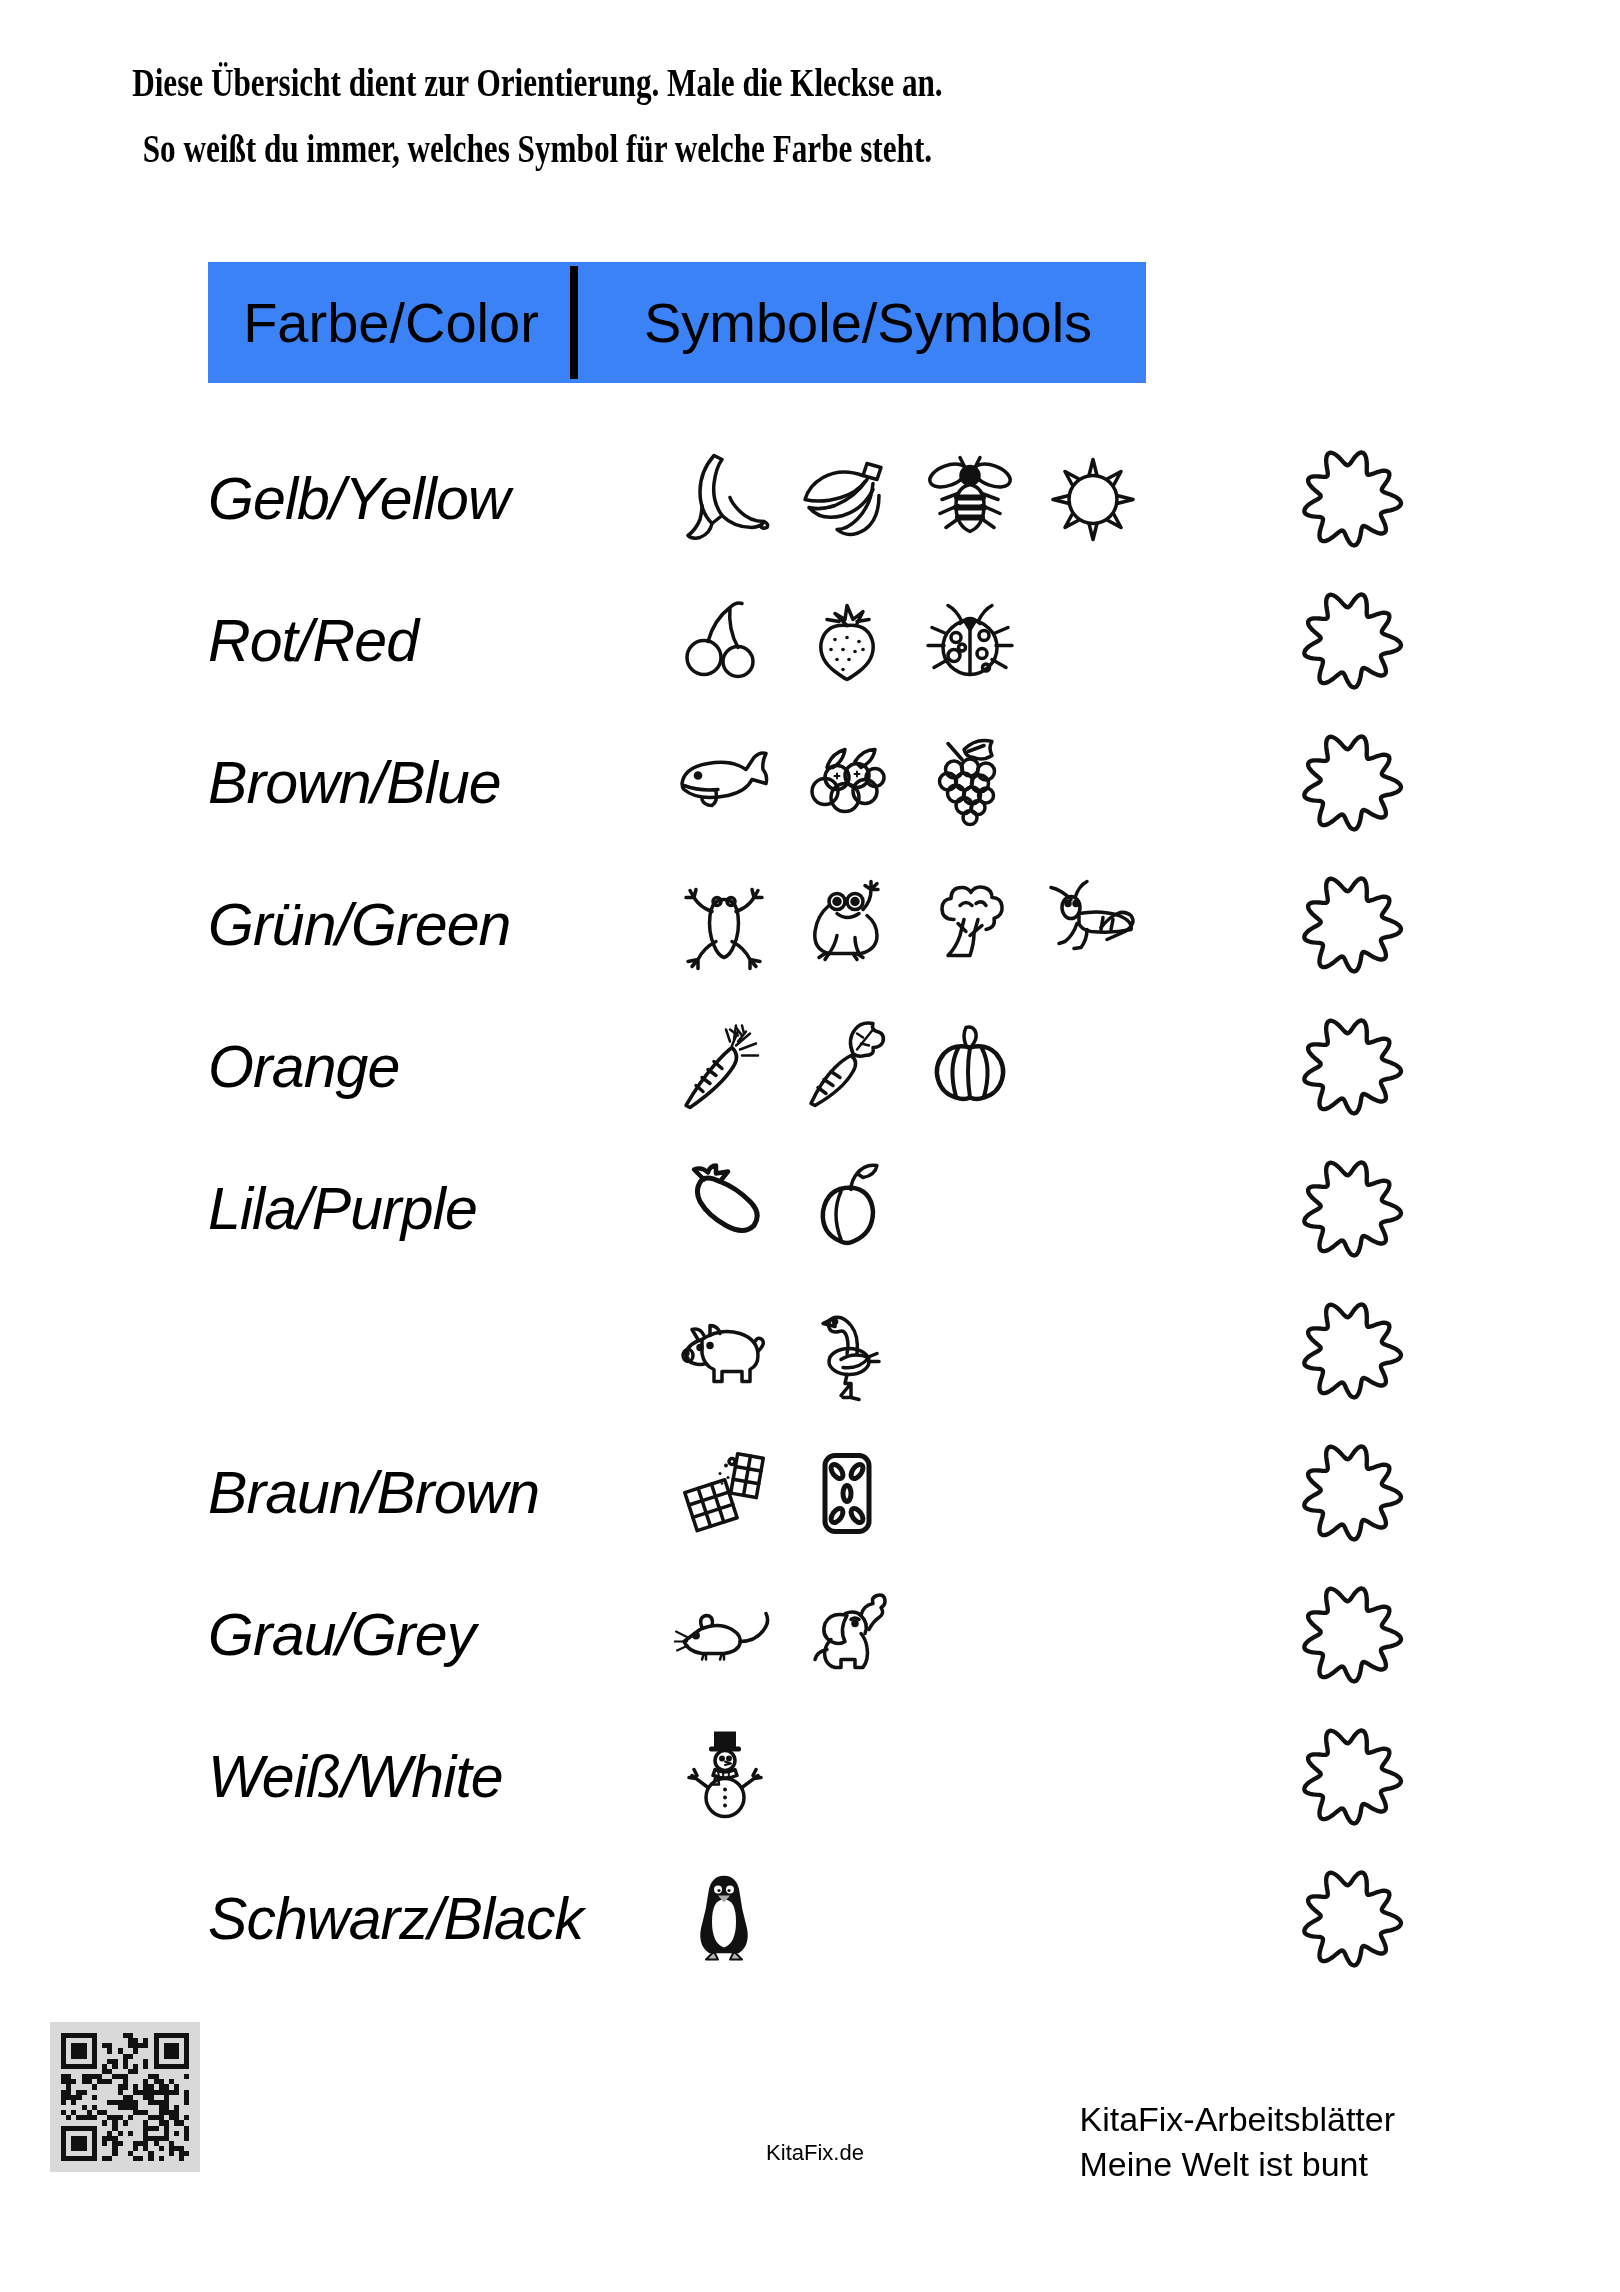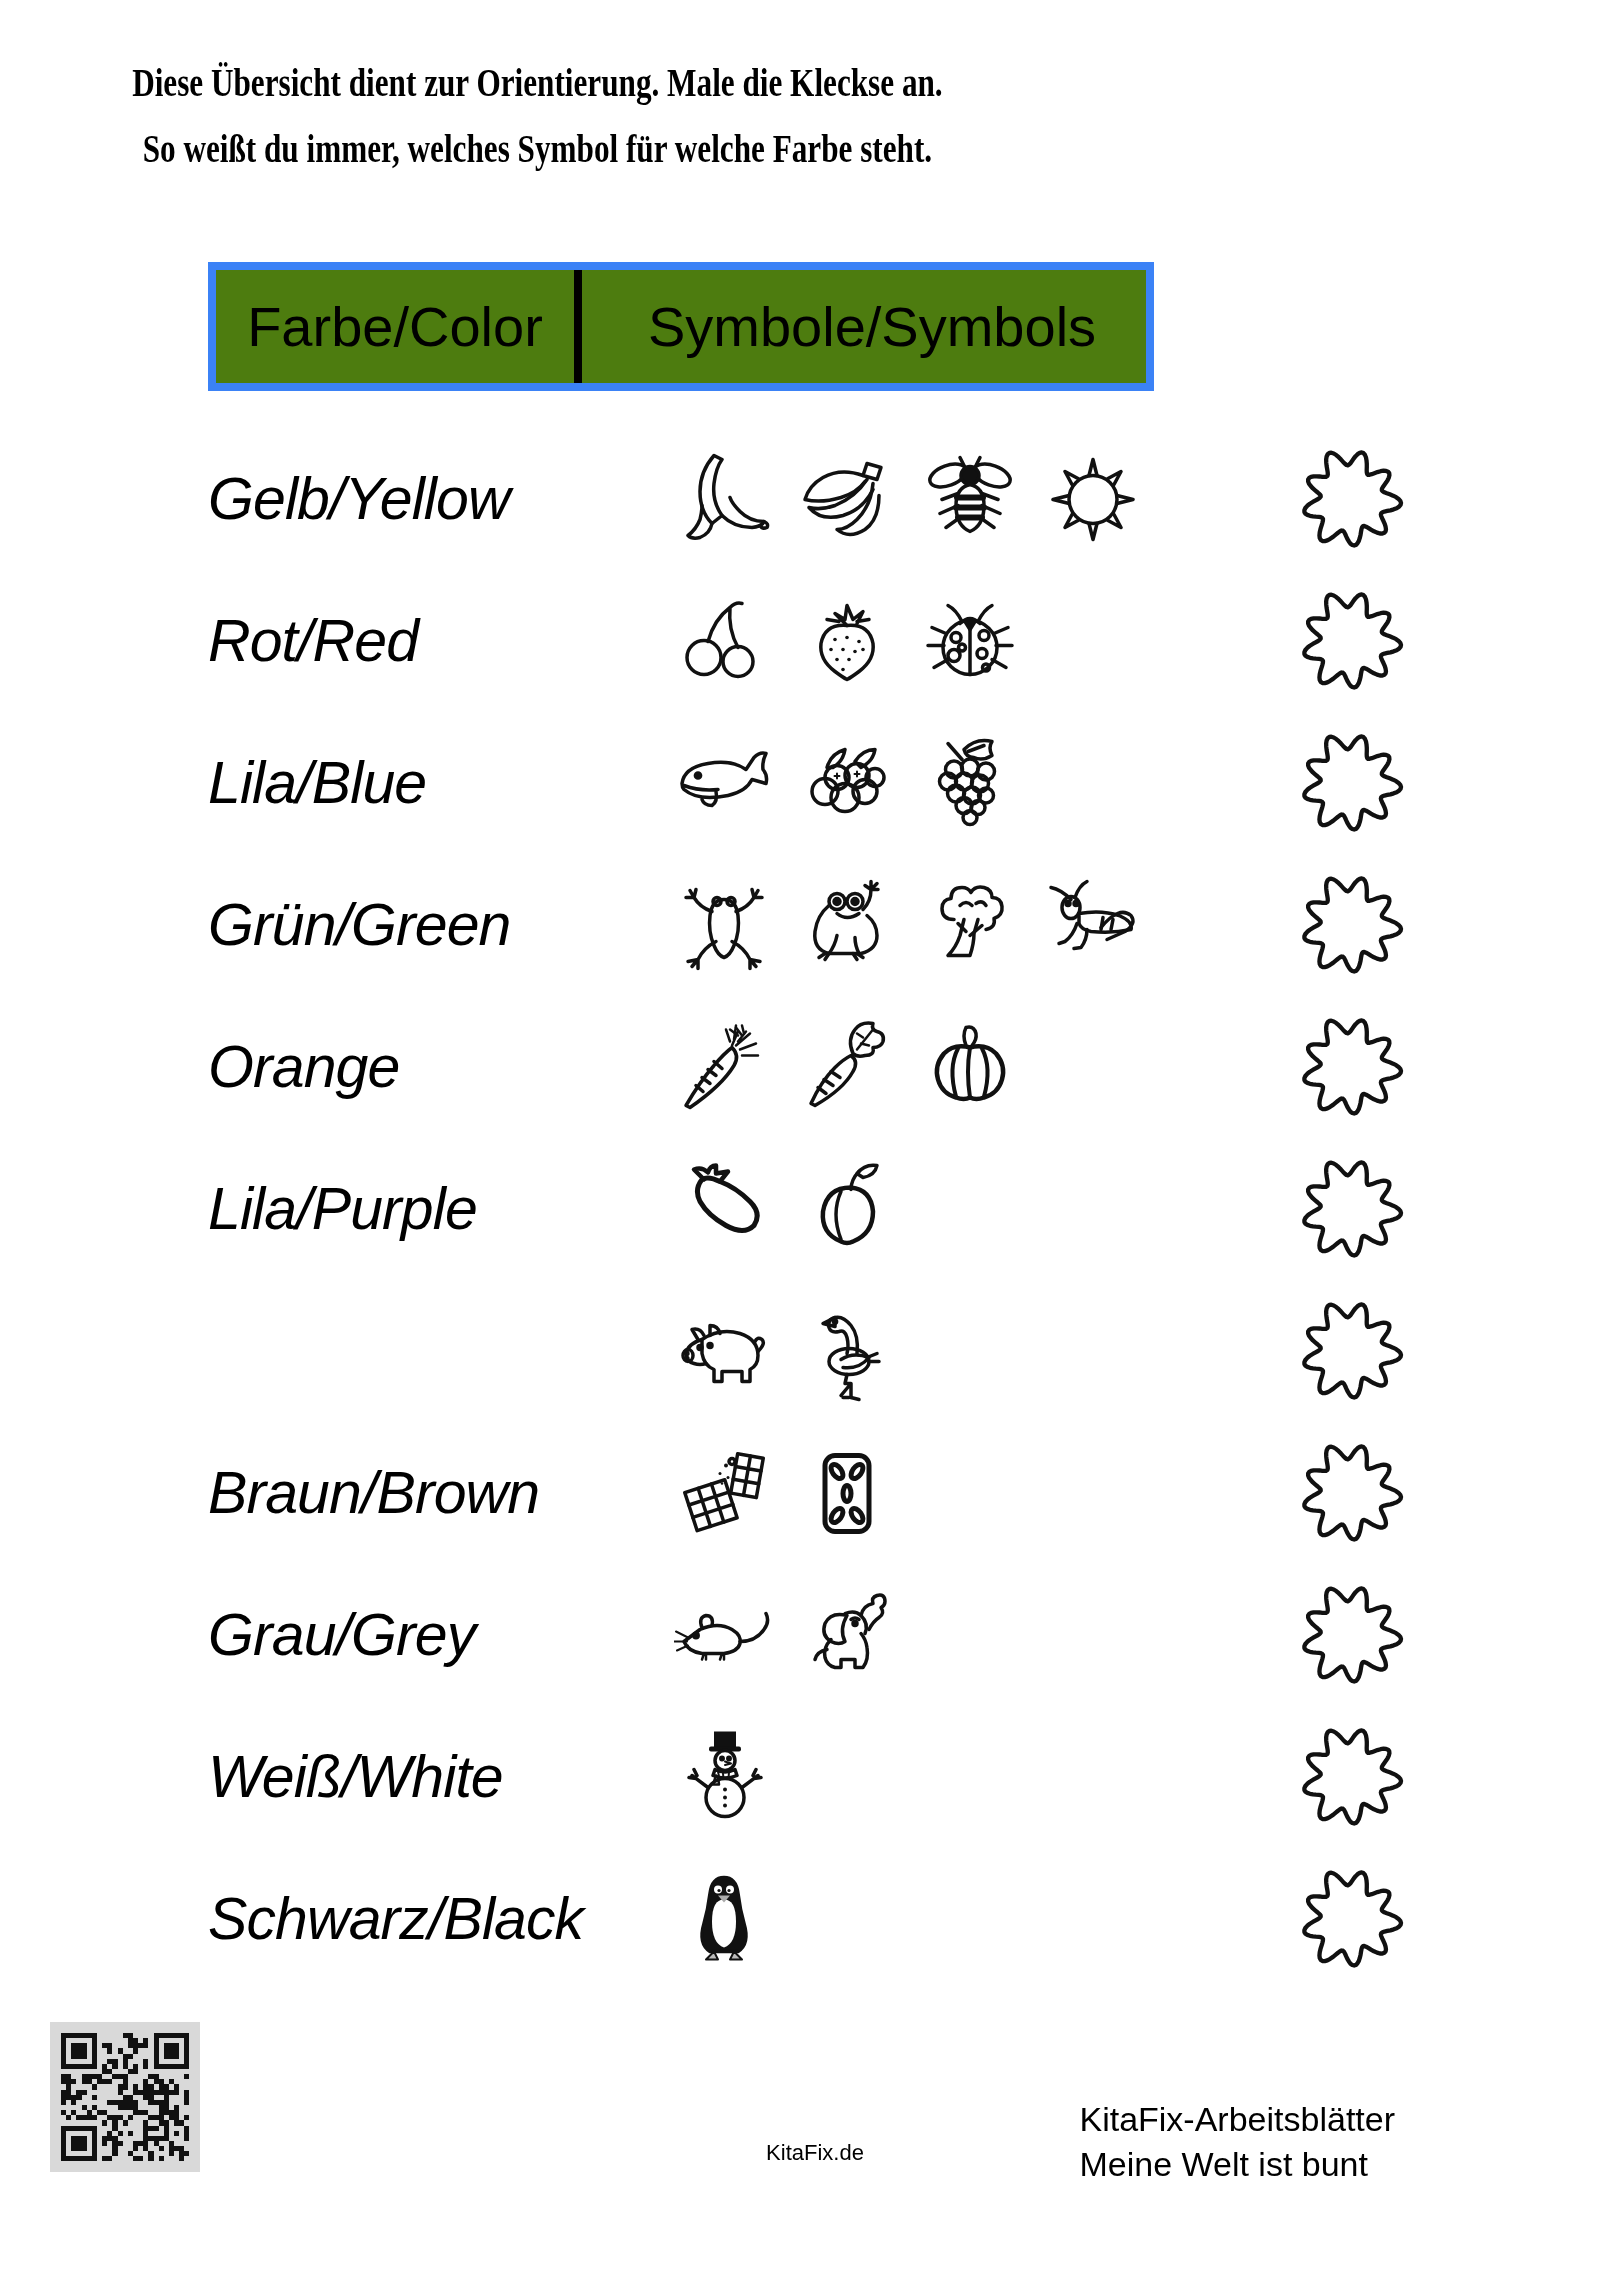--- a/index.html
+++ b/index.html
@@ -2,21 +2,21 @@
 <html style="font-size:14.3px"><head>
 <meta charset="utf-8">
 <style>
   html,body{margin:0;padding:0;background:#ffffff;}
   .page{position:relative;width:1492px;height:2293px;background:#fff;overflow:hidden;
         font-family:"Liberation Sans",sans-serif;color:#000;}
   .heading{position:absolute;top:50px;left:0;width:1075px;text-align:center;
            font-family:"Liberation Serif",serif;font-weight:bold;font-size:40px;line-height:66px;
            transform:scaleX(0.78);transform-origin:537px 0;}
   .heading div{white-space:nowrap;}
-  .thead{position:absolute;top:262px;left:208px;display:flex;border:8px solid #3b82f6;background:#4d7c0f;}
+  .thead{position:absolute;top:262px;left:208px;display:flex;border:4px solid #3b82f6;background:#3b82f6;}
   .th{display:flex;align-items:center;justify-content:center;height:113px;font-size:56px;}
   .th1{width:358px;border-right:8px solid #000;}
   .th2{width:548px;padding-left:16px;}
   .rows{position:absolute;top:428px;left:208px;width:1299px;font-style:italic;}
   .row{position:relative;height:142px;display:flex;align-items:center;}
   .row-label{font-size:59px;letter-spacing:-0.9px;white-space:nowrap;}
   .symbols{position:absolute;left:466px;top:0;height:100%;display:flex;align-items:center;gap:23px;}
   .sym{width:100px;height:109px;flex:0 0 auto;}
   .splat{position:absolute;left:1085px;top:50%;transform:translateY(-50%);width:115px;height:115px;}
   .qr{position:absolute;left:50px;top:2022px;width:150px;height:150px;background:#d9d9d9;
@@ -125,21 +125,21 @@
               <circle cx="66" cy="76" r="3.5"></circle>
               <circle cx="42" cy="56" r="3.5"></circle>
             </g>
           </svg>
         </div>
         <svg class="splat" viewBox="0 0 120 120">
           <path d="M110.2 60.0 L112.0 62.0 L112.7 64.1 L112.2 66.2 L110.7 68.0 L108.2 69.6 L105.1 70.8 L101.7 71.8 L98.4 72.5 L95.5 73.1 L93.4 73.8 L92.1 74.8 L91.7 76.2 L92.1 78.0 L93.1 80.3 L94.4 83.0 L95.7 85.9 L96.6 88.9 L97.0 91.6 L96.6 93.8 L95.3 95.3 L93.3 96.1 L90.7 96.0 L87.7 95.1 L84.5 93.7 L81.3 91.9 L78.5 90.2 L76.2 88.9 L74.3 88.1 L73.0 88.3 L72.1 89.3 L71.5 91.3 L71.0 94.0 L70.5 97.2 L69.7 100.6 L68.7 103.7 L67.3 106.2 L65.7 107.9 L63.8 108.5 L61.9 108.0 L60.0 106.6 L58.3 104.3 L56.7 101.6 L55.4 98.8 L54.3 96.2 L53.2 94.2 L52.1 93.1 L50.7 92.9 L49.1 93.7 L47.0 95.2 L44.6 97.2 L41.8 99.5 L38.8 101.5 L35.9 103.1 L33.1 103.9 L30.7 103.8 L29.0 102.7 L27.9 100.7 L27.6 98.0 L27.9 94.7 L28.7 91.3 L29.7 88.0 L30.6 85.1 L31.2 82.7 L31.3 80.9 L30.5 79.7 L29.0 79.0 L26.8 78.6 L23.9 78.4 L20.8 78.1 L17.7 77.5 L15.0 76.6 L12.9 75.3 L11.9 73.6 L11.9 71.6 L12.9 69.4 L14.9 67.1 L17.6 65.0 L20.6 63.1 L23.6 61.4 L26.2 60.0 L28.0 58.7 L28.9 57.6 L28.8 56.3 L27.7 54.9 L25.8 53.2 L23.4 51.2 L20.8 49.0 L18.5 46.5 L16.7 44.0 L15.8 41.7 L15.8 39.6 L16.9 38.0 L18.8 37.0 L21.5 36.4 L24.6 36.3 L27.7 36.5 L30.6 36.9 L33.1 37.0 L34.9 36.8 L35.9 35.9 L36.3 34.4 L36.2 32.1 L35.7 29.1 L35.1 25.7 L34.7 22.1 L34.6 18.6 L35.1 15.6 L36.2 13.3 L37.9 12.0 L40.0 11.7 L42.5 12.5 L45.1 14.1 L47.7 16.4 L50.1 18.9 L52.3 21.3 L54.2 23.2 L55.8 24.5 L57.2 24.8 L58.6 24.1 L60.0 22.6 L61.6 20.4 L63.3 17.9 L65.3 15.3 L67.4 13.2 L69.6 11.9 L71.7 11.4 L73.5 12.1 L75.0 13.8 L76.1 16.4 L76.7 19.6 L77.0 23.2 L77.0 26.7 L76.9 29.8 L77.0 32.3 L77.4 34.0 L78.3 34.8 L79.9 34.7 L82.1 34.1 L84.9 33.1 L88.1 31.9 L91.4 31.0 L94.5 30.5 L97.2 30.7 L99.2 31.5 L100.4 33.0 L100.6 35.1 L100.0 37.6 L98.8 40.2 L97.1 42.9 L95.3 45.4 L93.8 47.5 L92.8 49.3 L92.7 50.8 L93.5 51.9 L95.3 53.0 L97.9 54.0 L101.0 55.1 L104.4 56.5 L107.6 58.1 L110.2 60.0 Z" fill="#fff" stroke="#111" stroke-width="4.5" stroke-linejoin="round"></path>
         </svg>
       </div>
       <div class="row">
-        <div class="row-label">Lila/Blue</div>
+        <div class="row-label">Brown/Blue</div>
         <div class="symbols">
           <svg class="sym" viewBox="0 0 100 100">
             <g fill="none" stroke="#111" stroke-width="3.5" stroke-linecap="round" stroke-linejoin="round">
               <path d="M8 50 Q10 34 34 30 Q58 26 72 36 L80 24 Q86 18 92 20 Q88 28 89 36 Q94 42 92 50 L78 46 Q72 58 54 62 Q24 68 10 56 Q8 54 8 50 Z"></path>
               <path d="M10 52 Q26 58 44 56"></path>
               <circle cx="24" cy="42" r="2.6" fill="#111"></circle>
               <path d="M42 58 q2 10 -4 14 q-8 0 -10 -6"></path>
             </g>
           </svg>
           <svg class="sym" viewBox="0 0 100 100">

